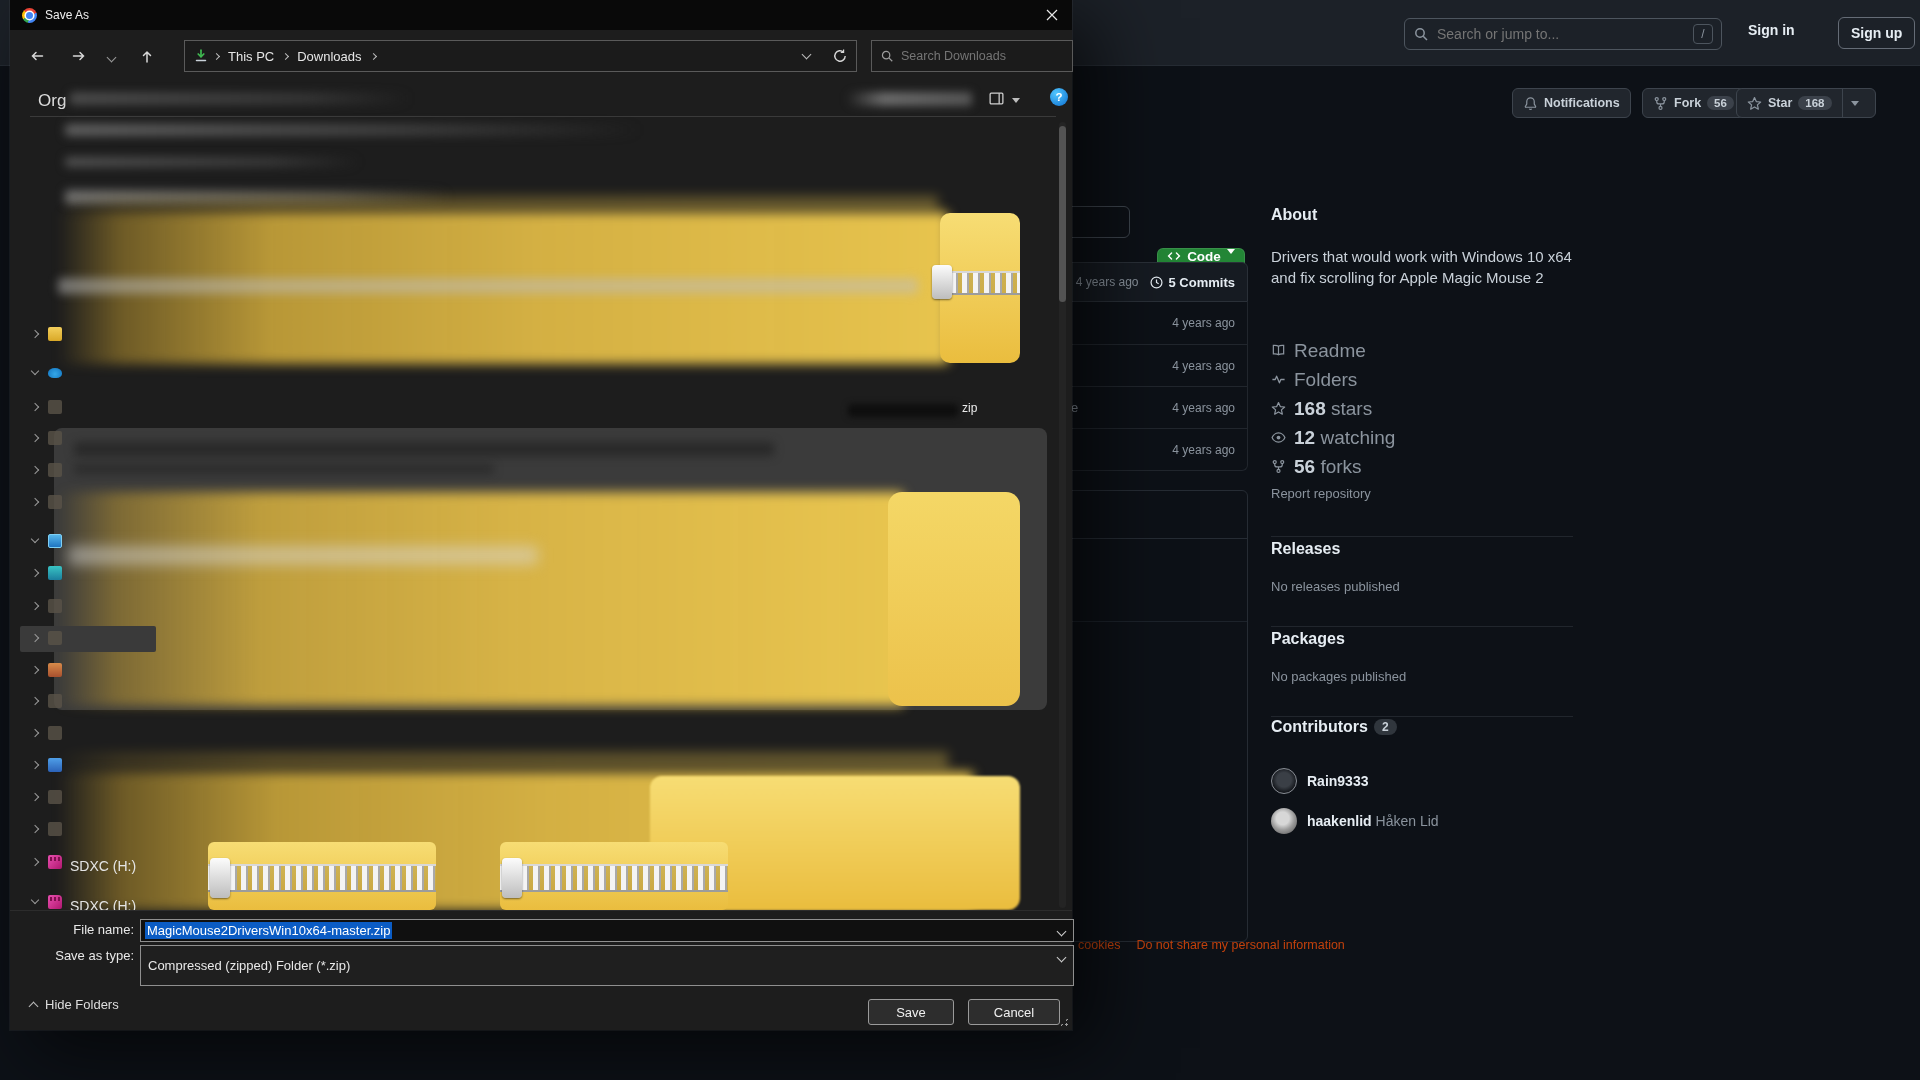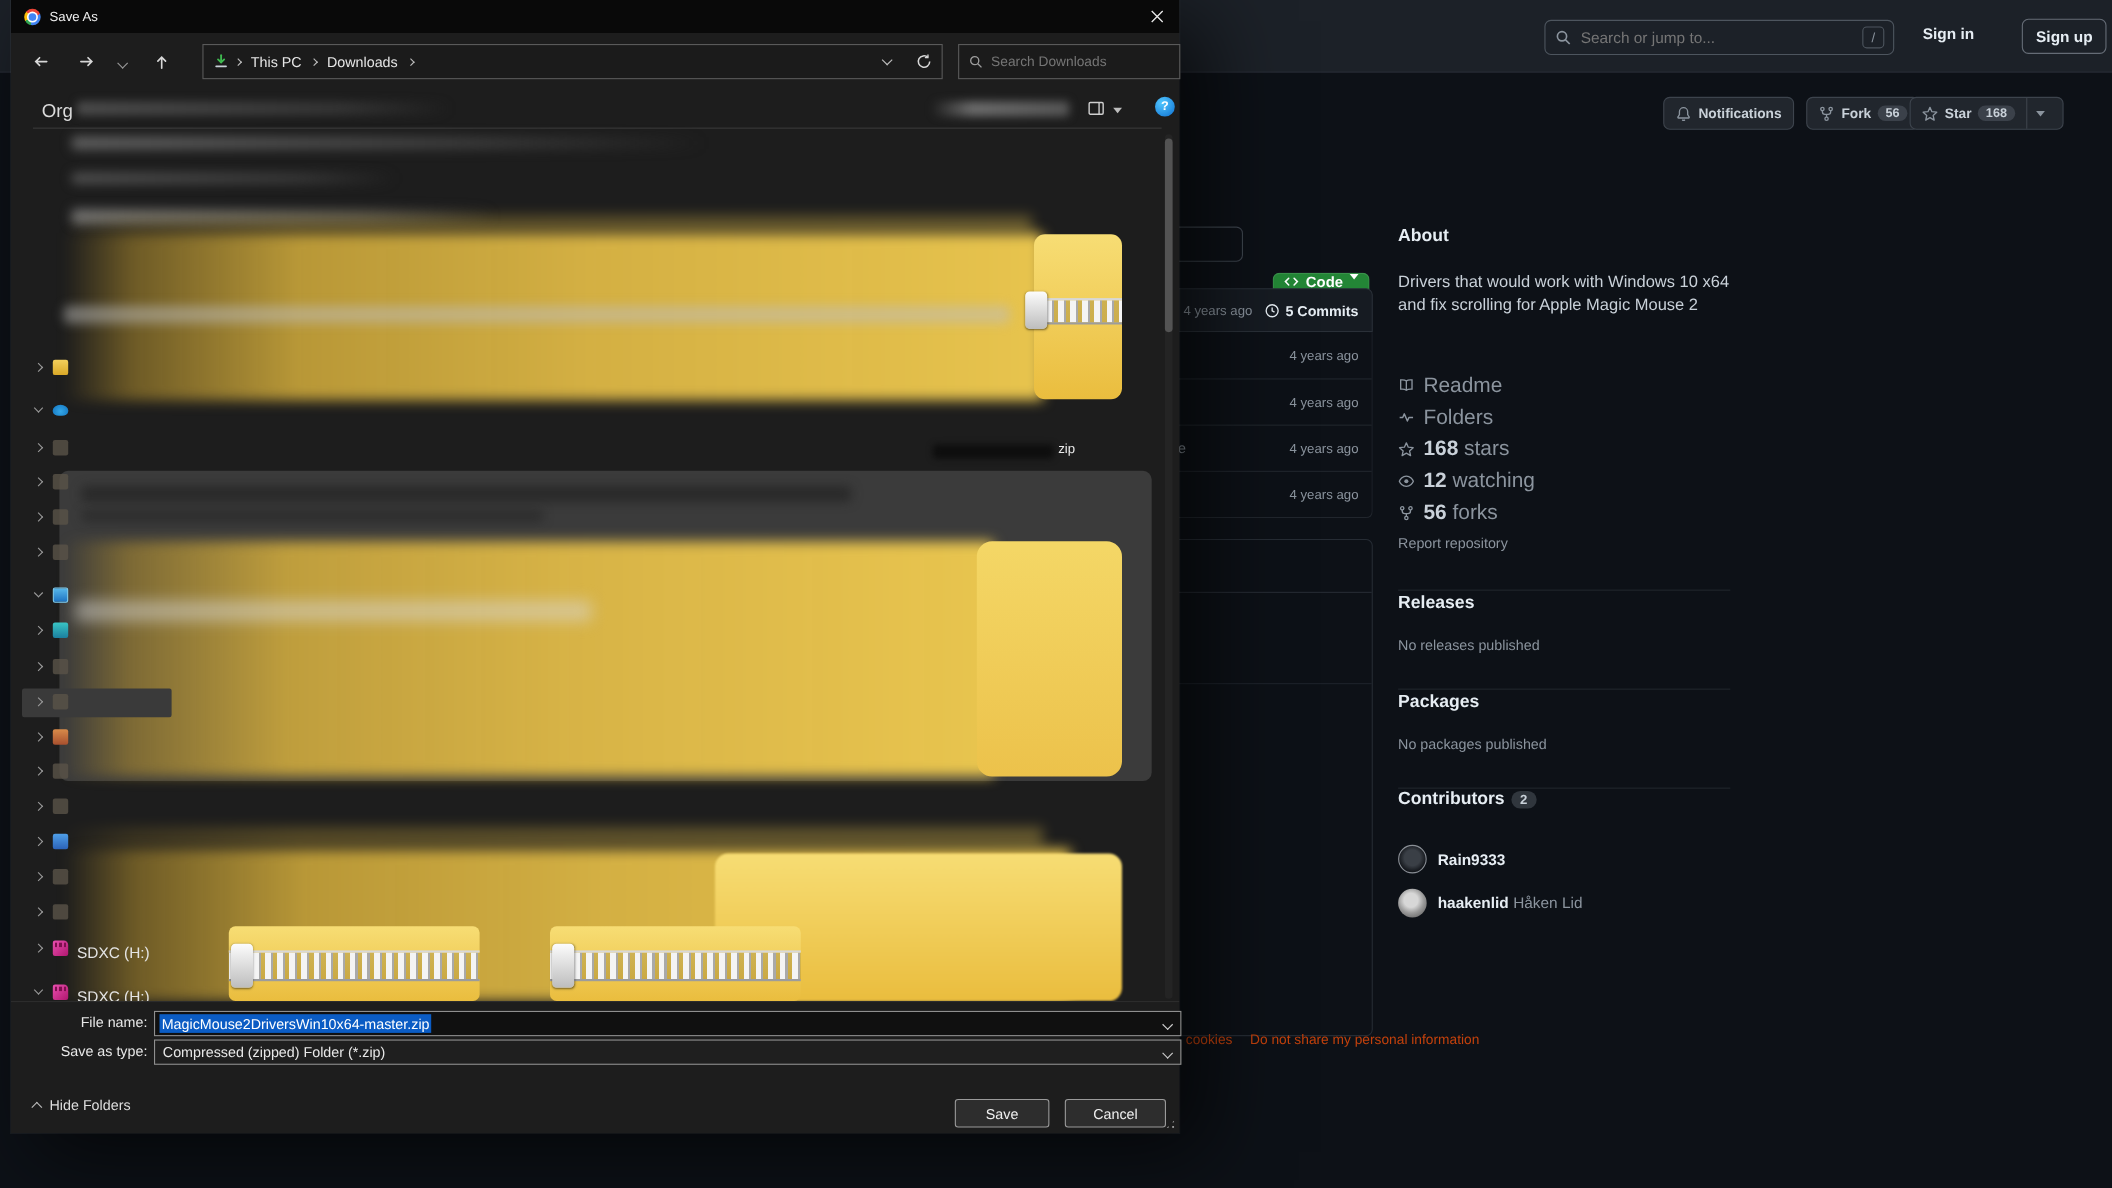--- a/index.html
+++ b/index.html
@@ -115,21 +115,21 @@
   .ziplabel{position:absolute;color:#eaeaea;font-size:12px;}
   .scrollbar{position:absolute;right:6px;top:122px;width:7px;bottom:122px;background:#242424;border-radius:4px;}
   .scroll-thumb{position:absolute;left:0;right:0;top:4px;height:176px;background:#535353;border-radius:4px;}
   
   #dlg-bottom{position:absolute;left:0;right:0;top:910px;height:120px;background:#1d1d1d;border-top:1px solid #2c2c2c;}
   .frow-label{position:absolute;color:#e8e8e8;font-size:13px;text-align:right;width:120px;}
   .fn-input{position:absolute;left:130px;top:8px;width:934px;height:23px;background:#101010;border:1px solid #8f8f8f;
     display:flex;align-items:center;padding:0 4px;}
   .fn-input .sel{background:#0b5cc4;color:#fff;font-size:13px;padding:1px 2px;}
   .fn-chev,.st-chev{position:absolute;right:8px;top:8px;width:7px;height:7px;border-right:1.6px solid #cfcfcf;border-bottom:1.6px solid #cfcfcf;transform:rotate(45deg);}
-  .st-select{position:absolute;left:130px;top:34px;width:934px;height:23px;background:#1f1f1f;border:1px solid #8f8f8f;
+  .st-select{position:absolute;left:130px;top:34px;width:934px;height:41px;background:#1f1f1f;border:1px solid #8f8f8f;
     display:flex;align-items:center;padding:0 7px;color:#e8e8e8;font-size:13px;}
   .hide-folders{position:absolute;left:20px;top:86px;display:flex;align-items:center;gap:8px;color:#dedede;font-size:13px;}
   .chev-up{width:7px;height:7px;border-left:1.6px solid #bdbdbd;border-top:1.6px solid #bdbdbd;transform:rotate(45deg);margin-top:3px;}
   .dlg-btn{position:absolute;top:88px;height:26px;background:#2d2d2d;border:1px solid #9a9a9a;border-radius:3px;color:#f0f0f0;
     font-size:13px;display:flex;align-items:center;justify-content:center;}
   .grip{position:absolute;right:3px;bottom:3px;width:10px;height:10px;
     background:radial-gradient(circle,#9a9a9a 1px,transparent 1.3px) 0 0/5px 5px;clip-path:polygon(100% 0,100% 100%,0 100%);}
   svg{display:block;}
 </style>
 </head>

